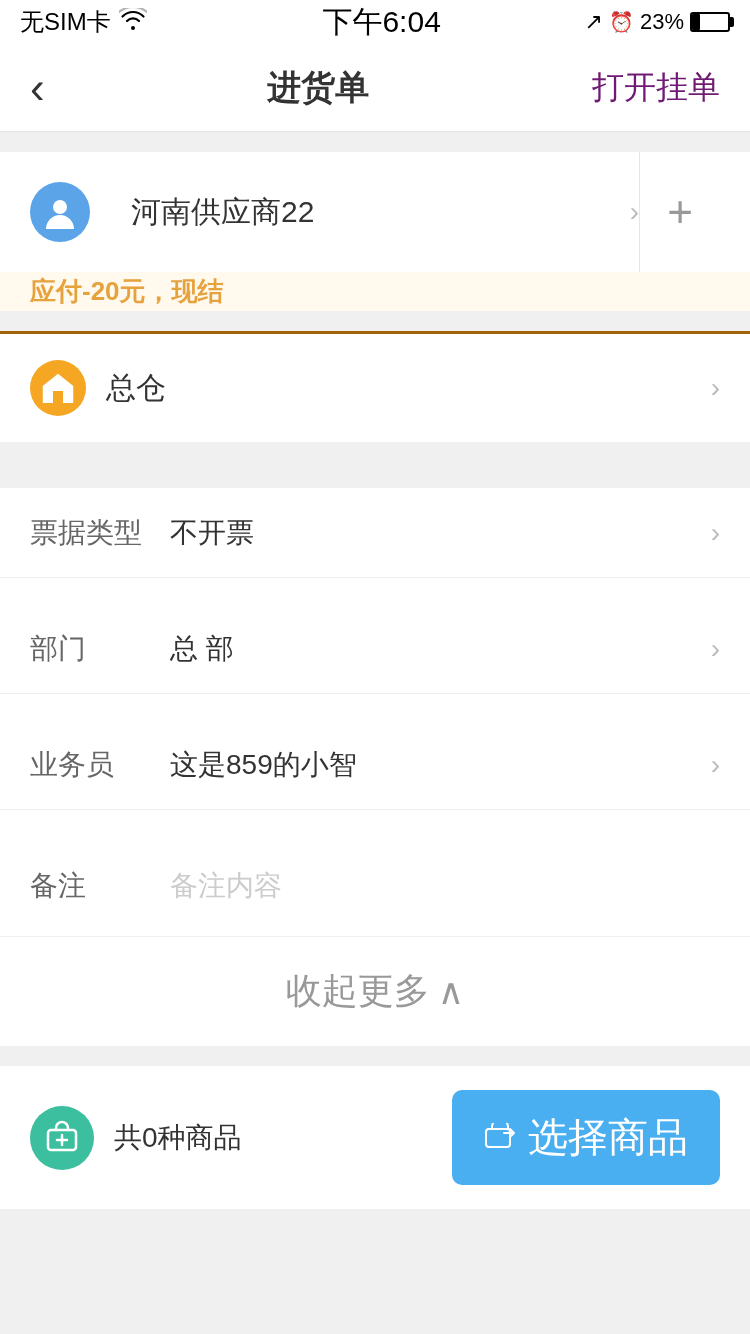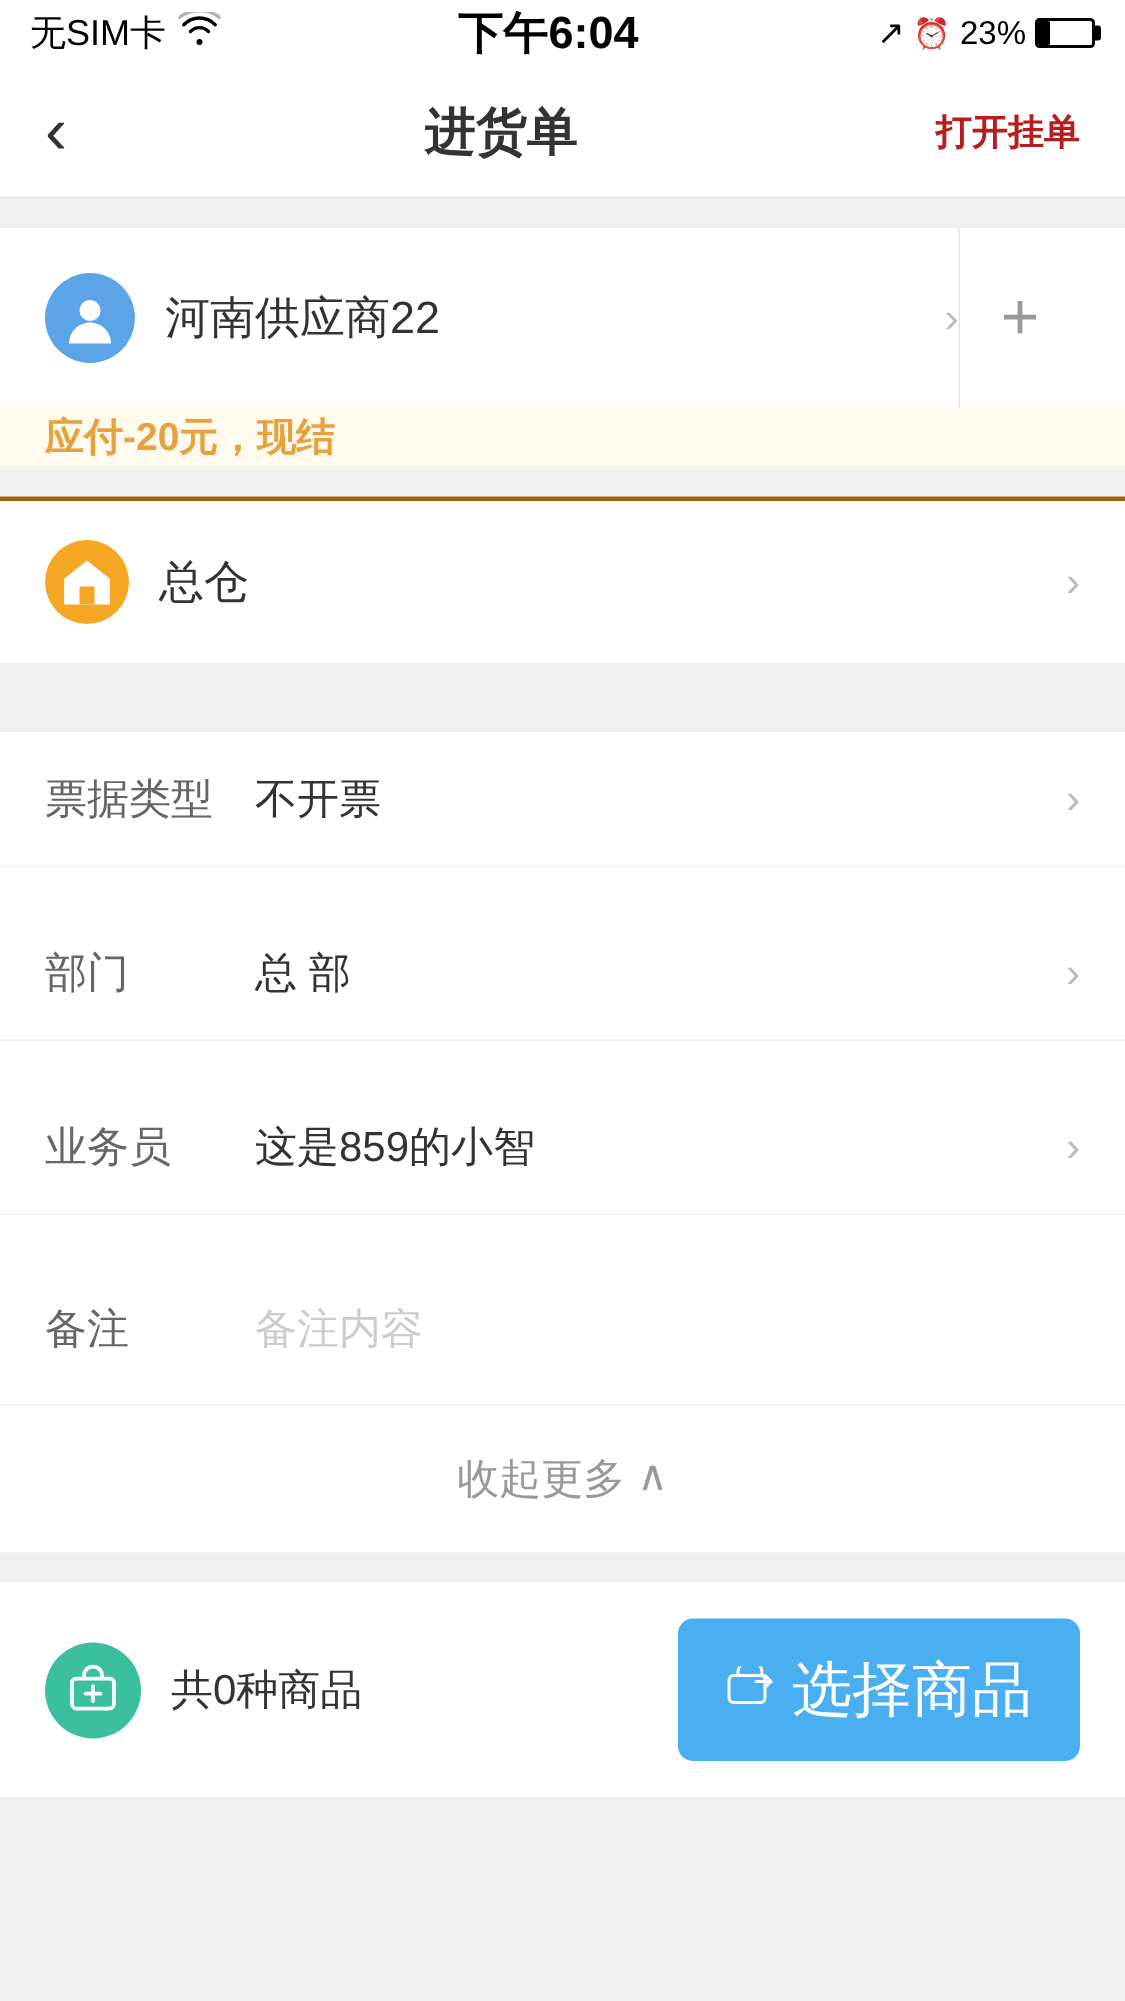--- a/index.html
+++ b/index.html
@@ -88,24 +88,23 @@
       font-size: 36px;
       color: #333;
       cursor: pointer;
     }
     .nav-title {
       font-size: 34px;
       font-weight: 600;
       color: #333;
     }
     .nav-action {
-      font-size: 24px;
-      color: #b91c1c;
+      font-size: 32px;
+      color: #701a75;
       cursor: pointer;
-      font-weight: bold;
     }
 
     
     .section-gap {
       height: 20px;
       background: #f0f0f0;
     }
 
     
     .supplier-section {
@@ -113,20 +112,21 @@
       display: flex;
       align-items: center;
       padding: 0 30px;
     }
     .supplier-row {
       display: flex;
       align-items: center;
       flex: 1;
       padding: 30px 0;
       border-right: 1px solid #e5e5e5;
+      gap: 21px;
     }
     .supplier-avatar {
       width: 60px;
       height: 60px;
       border-radius: 50%;
       background: #5ba4e8;
       display: flex;
       align-items: center;
       justify-content: center;
       margin-right: 20px;
@@ -224,24 +224,24 @@
     
     .collapse-section {
       background: #fff;
       border-top: 1px solid #f0f0f0;
       display: flex;
       align-items: center;
       justify-content: center;
       padding: 30px 0;
     }
     .collapse-btn {
-      font-size: 28px;
+      font-size: 36px;
       color: #999;
       display: flex;
-      align-items: flex-start;
+      align-items: center;
       gap: 8px;
       cursor: pointer;
     }
 
     
     .bottom-section {
       background: #fff;
       display: flex;
       align-items: center;
       padding: 24px 30px;
@@ -289,21 +289,21 @@
     <span>无SIM卡</span>
     <span class="wifi-icon">
       <svg width="28" height="22" viewBox="0 0 28 22" fill="none">
         <path d="M14 18a2 2 0 110 4 2 2 0 010-4z" fill="#000"></path>
         <path d="M8 13c1.6-1.6 3.8-2.6 6-2.6s4.4 1 6 2.6" stroke="#000" stroke-width="2.2" fill="none" stroke-linecap="round"></path>
         <path d="M3.5 8.5C6.5 5.5 10 4 14 4s7.5 1.5 10.5 4.5" stroke="#000" stroke-width="2.2" fill="none" stroke-linecap="round"></path>
         <path d="M0 4C3.8.8 8.6-1 14-1s10.2 1.8 14 5" stroke="#000" stroke-width="2.2" fill="none" stroke-linecap="round" opacity="0.3"></path>
       </svg>
     </span>
   </div>
-  <div class="status-center" style="position: relative; left: 0px; transform: none; font-size: 30px; font-weight: 700; flex: 1 1 0%; text-align: center;">下午6:04</div>
+  <div class="status-center" style="position: relative; left: 16px; transform: none; font-size: 30px; font-weight: 400; flex: 1 1 0%; text-align: center;">下午6:04</div>
   <div class="status-right">
     <span style="font-size:22px;">↗</span>
     <span style="font-size:20px;">⏰</span>
     <span style="font-size:22px;">23%</span>
     <span class="battery-icon">
       <div class="battery-fill"></div>
     </span>
   </div>
 </div>
 

